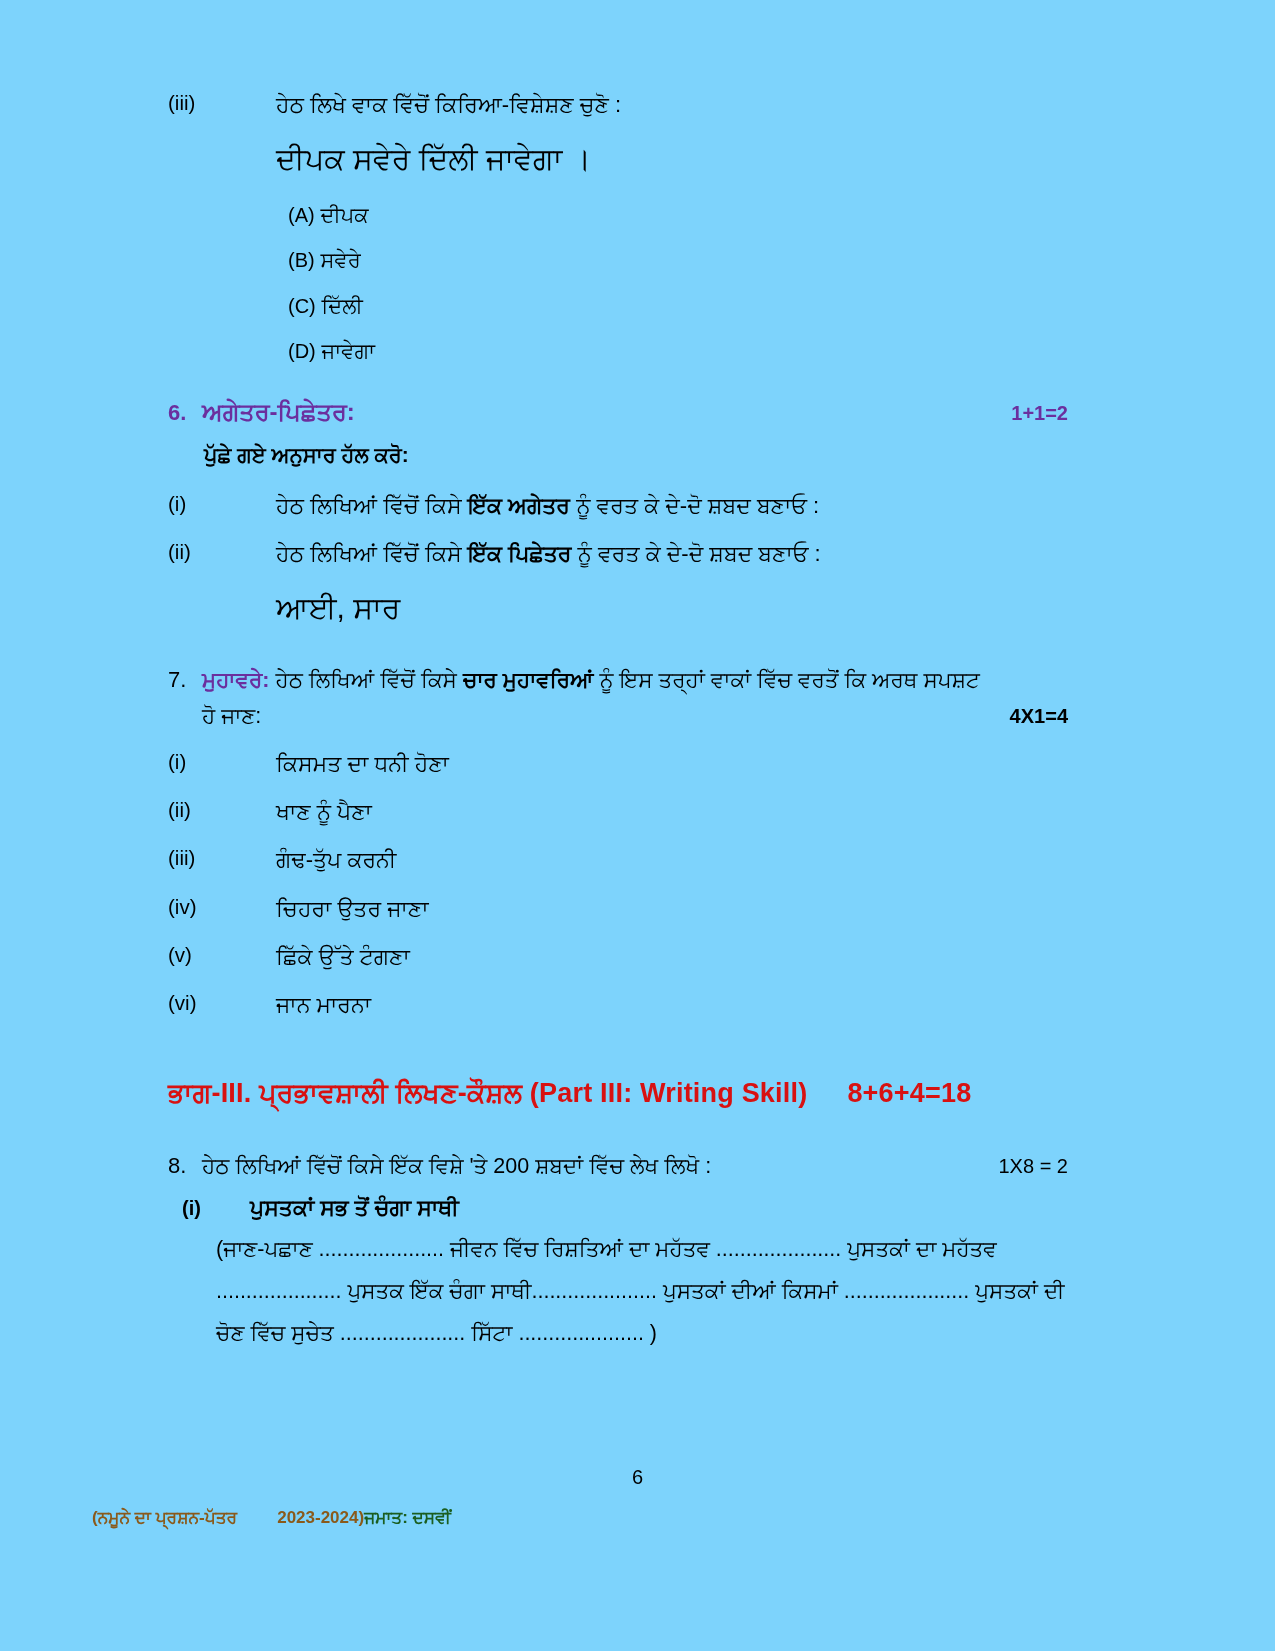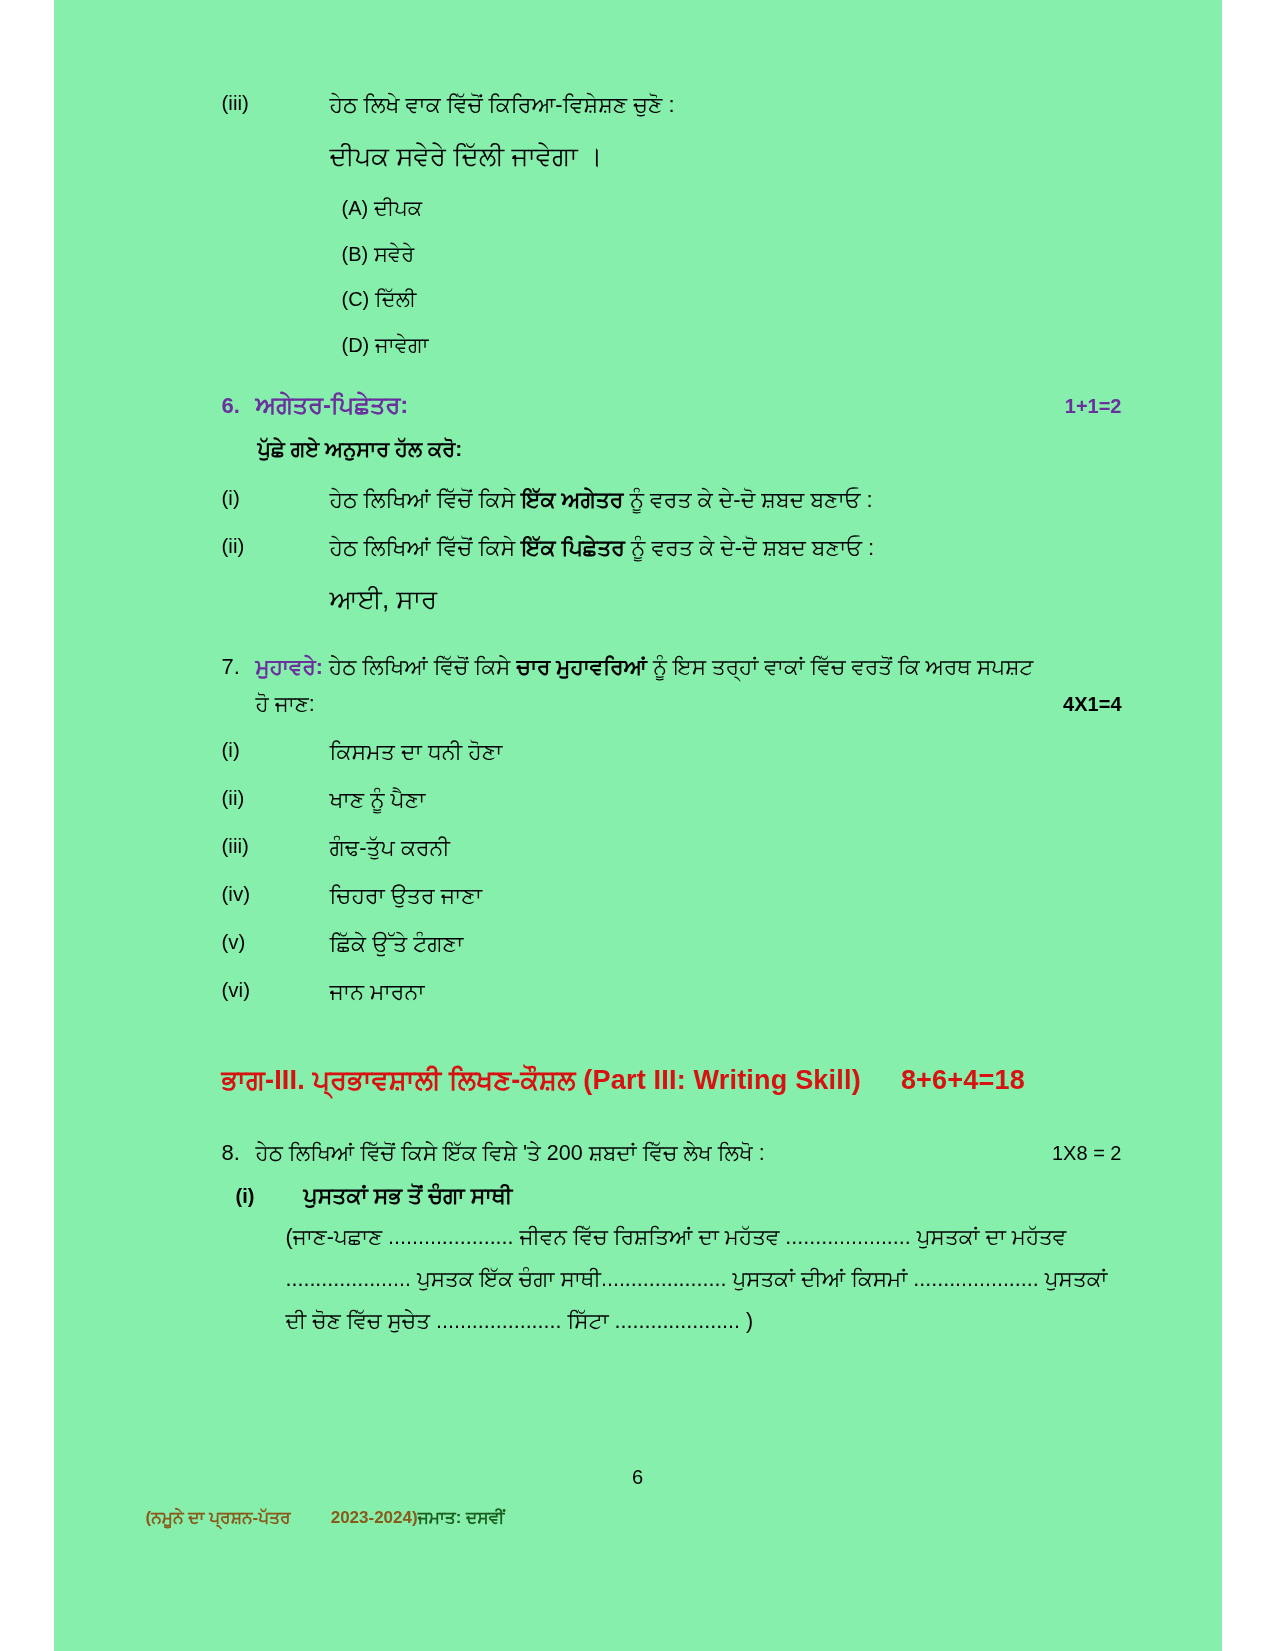--- a/index.html
+++ b/index.html
@@ -6,24 +6,24 @@
     margin: 0;
     padding: 0;
     background: #ffffff;
   }
   body {
     font-family: "Liberation Sans", "DejaVu Sans", sans-serif;
     color: #000000;
   }
   .page {
     position: relative;
-    width: 1168px;
+    width: 1275px;
     height: 1651px;
     margin: 0 auto;
-    background: #86efac;
+    background: #7dd3fc;
     overflow: hidden;
   }
   .content {
     position: absolute;
     left: 168px;
     top: 88px;
     width: 900px;
   }
 
   
@@ -39,21 +39,21 @@
     line-height: 1.5;
     color: #000;
   }
   .txt {
     flex: 1 1 auto;
     font-size: 22px;
     line-height: 1.55;
   }
   .sub-line {
     margin-left: 108px;
-    font-size: 26px;
+    font-size: 30px;
     line-height: 1.55;
     margin-bottom: 16px;
   }
   .opt {
     margin-left: 120px;
     font-size: 21px;
     line-height: 1.5;
     margin-bottom: 14px;
   }
   .opt .lab { font-size: 20px; }
@@ -142,21 +142,21 @@
     font-size: 20px;
     font-weight: bold;
     padding-left: 14px;
     box-sizing: border-box;
   }
   .topic .tt {
     font-size: 22px;
     font-weight: bold;
   }
   .outline {
-    margin-left: 64px;
+    margin-left: 48px;
     font-size: 21.5px;
     line-height: 1.95;
     margin-top: 8px;
   }
 
   
   .pagenum {
     position: absolute;
     left: 0;
     right: 0;

